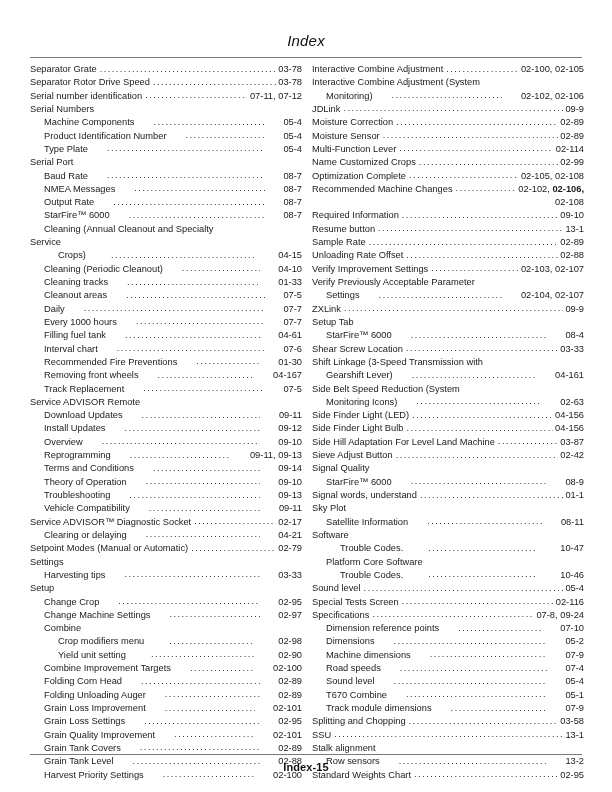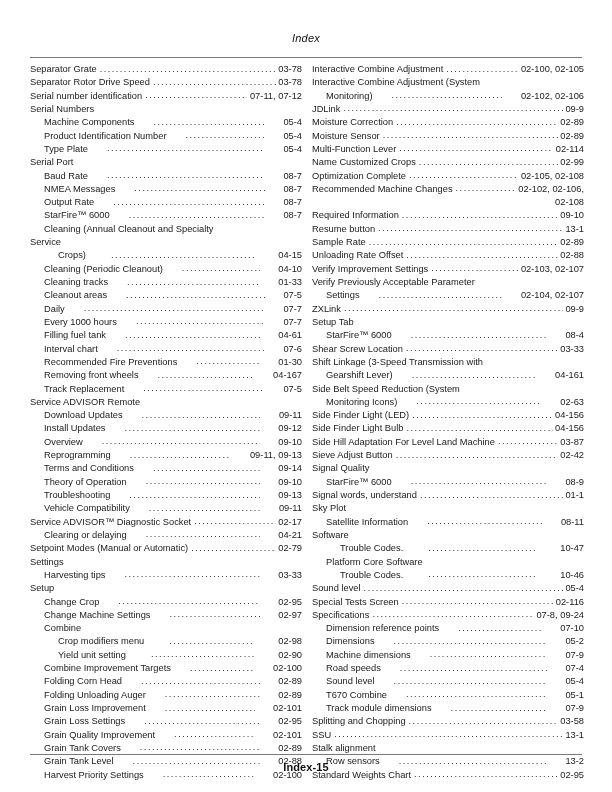--- a/index.html
+++ b/index.html
@@ -21,21 +21,21 @@
     width: 612px;
     height: 792px;
   }
   .header-title {
     position: absolute;
     top: 32px;
     left: 0;
     width: 612px;
     text-align: center;
     font-style: italic;
-    font-size: 11px;
+    font-size: 15px;
     color: #111;
     letter-spacing: 0.2px;
   }
   .rule {
     position: absolute;
     left: 30px;
     width: 552px;
     height: 1px;
     background: #7a7a7a;
   }
@@ -92,21 +92,21 @@
     flex: 0 0 auto;
     text-align: right;
     padding-left: 1px;
   }
   .entry.nodots .txt { flex: 1 1 auto; }
 
   .lvl0 { padding-left: 0px; }
   .lvl1 { padding-left: 14px; gap: 16px; }
   .lvl2 { padding-left: 28px; gap: 22px; }
 
-  .bold { font-weight: normal; }
+  .bold { font-weight: bold; }
 </style>
 </head>
 <body>
 
 <div class="page">
 
   <div class="header-title">Index</div>
   <div class="rule rule-top"></div>
 
   <div class="columns">

